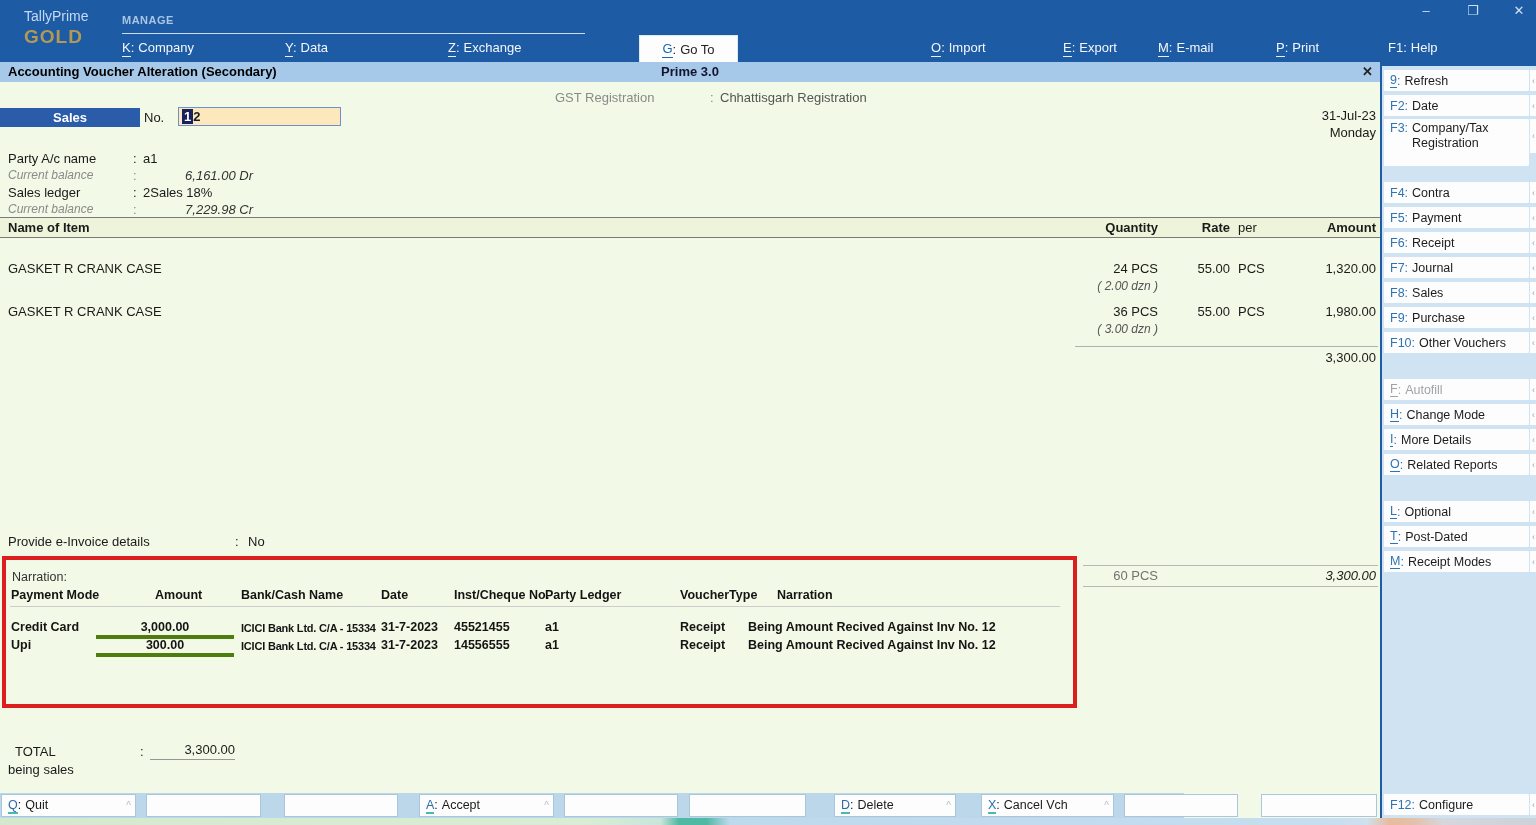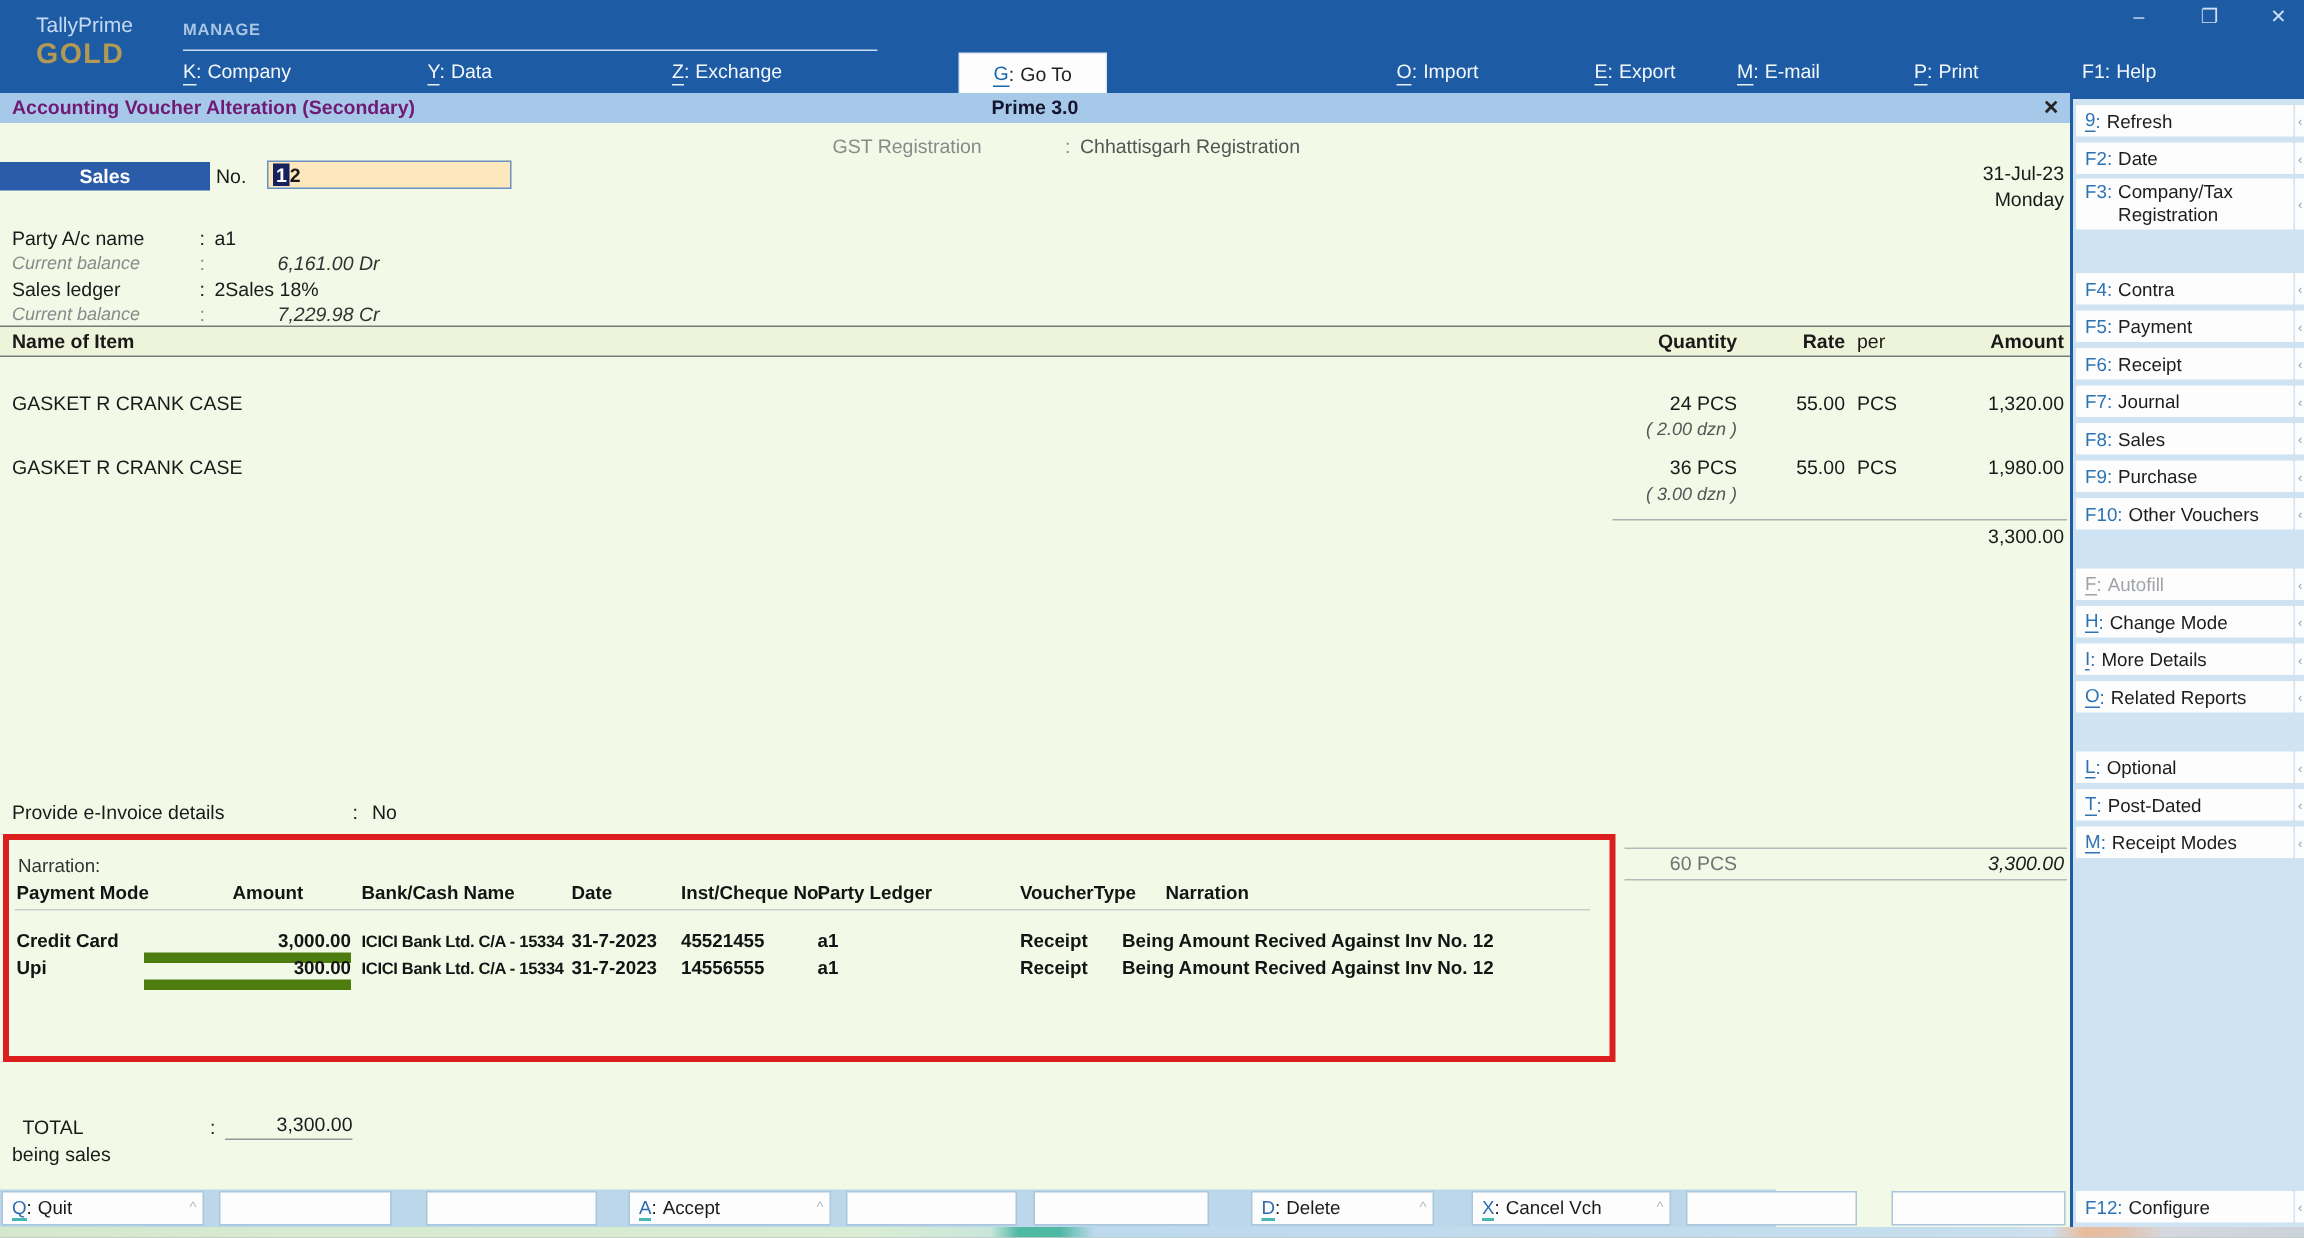--- a/index.html
+++ b/index.html
@@ -18,41 +18,41 @@
   .mitem{top:40px;color:#f4f8fc;white-space:nowrap;cursor:default;}
   .mk{border-bottom:1px solid #e8f1fa;padding-bottom:1px;}
   .mk.nou{border-bottom:none;}
   .msep{margin-right:4px;}
   .goto-btn{left:640px;top:36px;width:97px;height:26px;background:#fdfdfd;color:#222;
     display:flex;align-items:center;justify-content:center;box-shadow:0 0 0 1px #e0e8f0;}
   .goto-btn .mk{color:#1a66b0;border-bottom:1px solid #1a66b0;}
   .winctl{top:2px;width:22px;height:18px;color:#cfe0f2;font-size:13px;text-align:center;line-height:18px;}
   
   .titlebar{left:0;top:62px;width:1380px;height:20px;background:#a6c9e9;}
-  .tb-title{left:8px;top:0;line-height:20px;font-weight:bold;color:#701a75;}
+  .tb-title{left:8px;top:0;line-height:20px;font-weight:bold;color:#000000;}
   .tb-version{left:0;top:0;width:1380px;text-align:center;line-height:20px;font-weight:bold;color:#14142e;}
   .tb-close{left:1362px;top:0;line-height:20px;font-weight:bold;color:#222;font-size:13px;}
   
   .main{left:0;top:82px;width:1380px;height:711px;background:#f2f9e6;padding-left:44px;}
   .gray{color:#8a8a8a;}
   .sales-btn{left:0;top:26px;width:140px;height:19px;background:#2b5caa;color:#fff;font-weight:bold;
     text-align:center;line-height:19px;}
   .no-field{left:178px;top:25px;width:163px;height:19px;background:#fde7bd;border:1px solid #6a92c8;
     line-height:17px;font-weight:bold;padding-left:3px;box-sizing:border-box;}
   .cursor{background:#17215e;color:#fff;padding:0 2px;}
   .items-header{left:0;top:135px;width:1380px;height:19px;background:#eef4d9;
     border-top:1px solid #7a7a7a;border-bottom:1px solid #7a7a7a;}
   .items-header span{position:absolute;line-height:19px;font-weight:bold;}
   .alt-qty{color:#555;font-size:12px;font-style:italic;}
   .hline{background:#b0b0b0;height:1px;}
   .redbox{left:2px;top:474px;width:1067px;height:144px;border:4px solid #dc1e1e;}
   .ph{font-weight:bold;font-size:12.5px;color:#141414;white-space:nowrap;}
   .prow{font-weight:bold;font-size:12.5px;color:#141414;white-space:nowrap;}
   .bank{font-size:11px;letter-spacing:-.2px;}
-  .amt-u{border-bottom:7px solid #4d7c0f;padding-bottom:1px;}
+  .amt-u{border-bottom:4px solid #4d7c0f;padding-bottom:1px;text-align:center;}
   .total-val{border-bottom:1px solid #979797;padding-bottom:2px;}
   
   .bottombar{left:0;top:793px;width:1184px;height:25px;background:#bdd7ea;}
   .abtn{position:absolute;top:2px;height:21px;background:#fdfdfd;box-shadow:0 0 0 1px #a9c6dd;
     line-height:21px;padding-left:6px;white-space:nowrap;font-size:12.5px;box-sizing:border-box;}
   .ak{color:#2c6cae;border-bottom:2px solid #49b8b2;padding-bottom:0;}
   .acaret{position:absolute;right:4px;top:0;color:#b3bcc4;font-size:10px;}
   
   .sidebar{left:1380px;top:62px;width:156px;height:756px;background:#cfe3f3;
     border-left:2px solid #1d5ba4;border-top:4px solid #1d5ba4;box-sizing:border-box;}
@@ -261,21 +261,21 @@
     </div>
     <div class="schev" style="top:4px;height:21px">‹</div>
 
     <div class="sbtn" style="top:29px;height:21px">
       <span class="sk">F2</span>
         <span class="sc">:</span>
         <span class="sl">Date</span>
     </div>
     <div class="schev" style="top:29px;height:21px">‹</div>
 
-    <div class="sbtn two" style="top:53px;height:34px">
+    <div class="sbtn two" style="top:53px;height:47px">
       <span class="sk">F3</span>
         <span class="sc">:</span>
         <span class="sl" style="flex:1">Company/Tax Registration</span>
     </div>
     <div class="schev" style="top:53px;height:34px">‹</div>
 
     <div class="sbtn" style="top:116px;height:21px">
       <span class="sk">F4</span>
         <span class="sc">:</span>
         <span class="sl">Contra</span>

